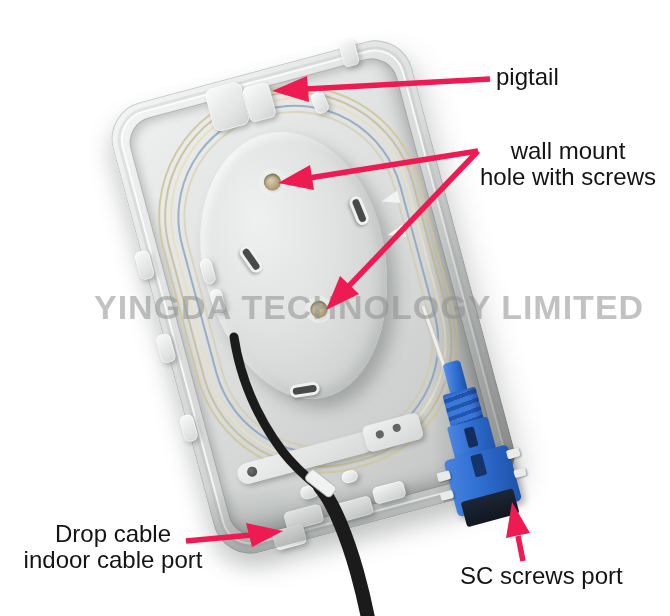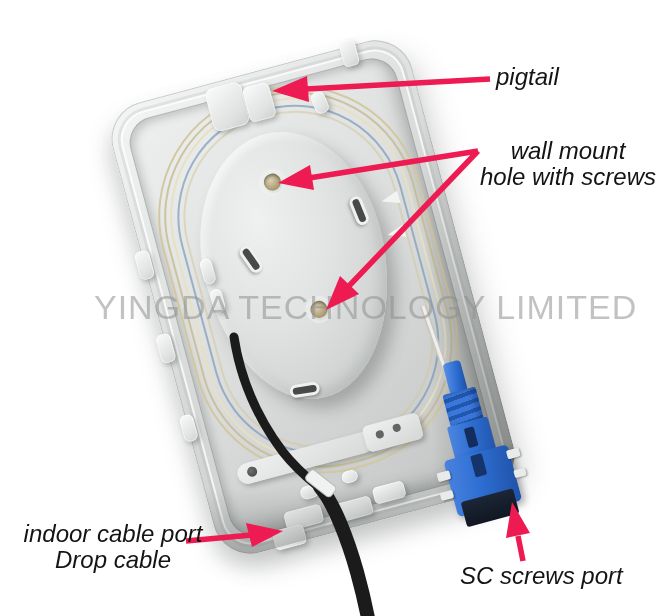--- a/index.html
+++ b/index.html
@@ -122,29 +122,29 @@
   .sc-tab{background:#e9ebea;border-radius:2px;box-shadow:1px 1px 2px rgba(0,0,0,.35);}
   .sc-tab-1{left:2px;top:104px;width:13px;height:9px;}
   .sc-tab-2{left:0;top:124px;width:13px;height:8px;}
   .sc-tab-3{left:75px;top:100px;width:13px;height:9px;}
   .sc-tab-4{left:77px;top:121px;width:12px;height:8px;}
   .sc-opening{left:18px;top:138px;width:54px;height:26px;border-radius:3px;
       background:linear-gradient(180deg,#1c2636,var(--sc-port-dark));}
 
   
   .watermark{position:absolute;left:94px;top:288px;z-index:40;white-space:nowrap;
-      font-size:34px;font-weight:400;letter-spacing:1px;
+      font-size:34px;font-weight:700;letter-spacing:1px;
       color:var(--watermark-gray);opacity:.55;}
 
   
   .arrow-layer{position:absolute;left:0;top:0;z-index:50;}
   .arrow-layer line{stroke:var(--arrow-red);stroke-width:5.5;}
   .arrow-layer polygon{fill:var(--arrow-red);}
   .label{position:absolute;z-index:60;color:var(--label-text);
-      font-size:24px;line-height:26px;font-style:italic;}
+      font-size:24px;line-height:26px;}
   .label .ln{display:block;}
   .label-pigtail{left:496px;top:64px;}
   .label-wall{left:462px;top:138px;width:212px;text-align:center;}
   .label-drop{left:8px;top:521px;width:210px;text-align:center;}
   .label-sc{left:460px;top:563px;}
 </style>
 </head>
 <body>
 
 <div class="canvas">
@@ -238,18 +238,18 @@
       <polygon points="512,502 530,533 506,538"></polygon>
     </g>
   </svg>
 
   <div class="label label-pigtail">pigtail</div>
   <div class="label label-wall">
     <span class="ln">wall mount</span>
     <span class="ln">hole with screws</span>
   </div>
   <div class="label label-drop">
+    <span class="ln">Drop cable</span>
     <span class="ln">indoor cable port</span>
-    <span class="ln">Drop cable</span>
   </div>
   <div class="label label-sc">SC screws port</div>
 
 </div>
 
 </body></html>

